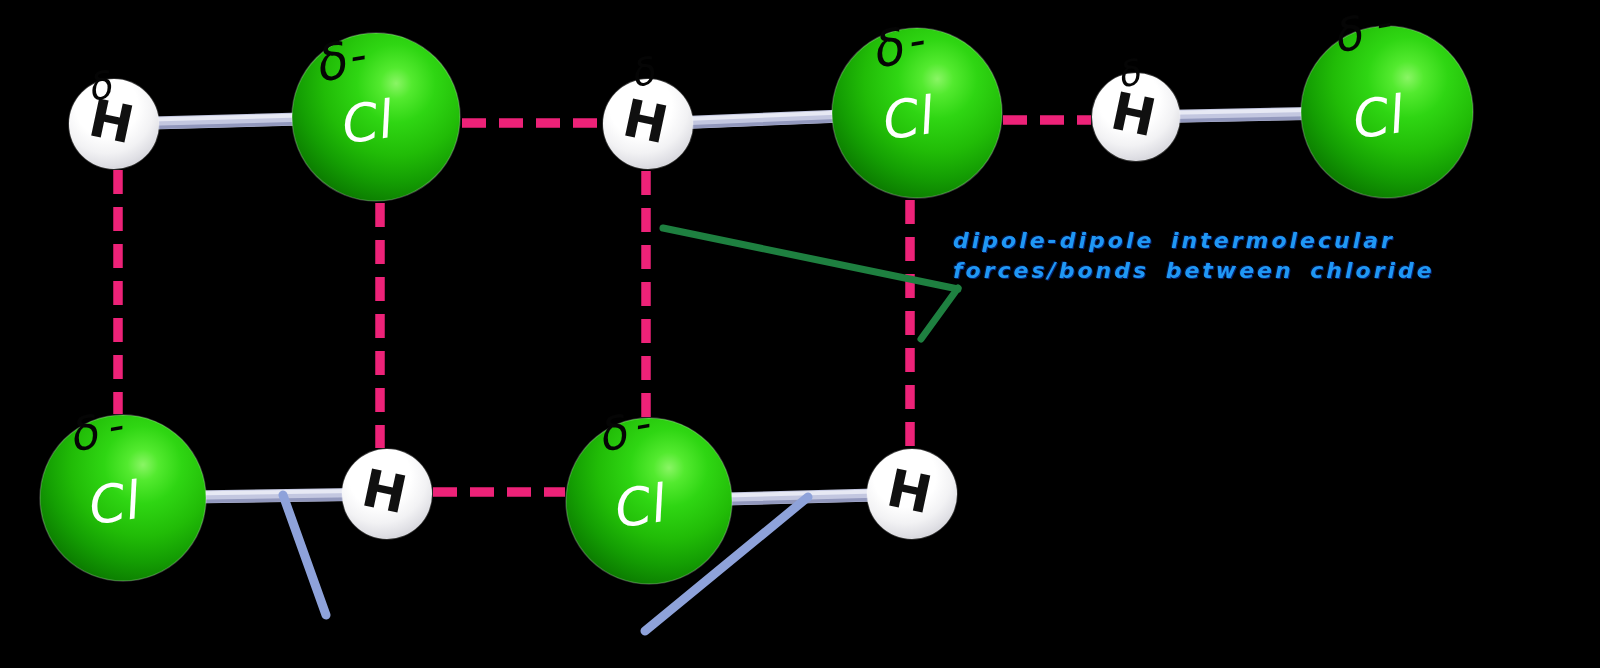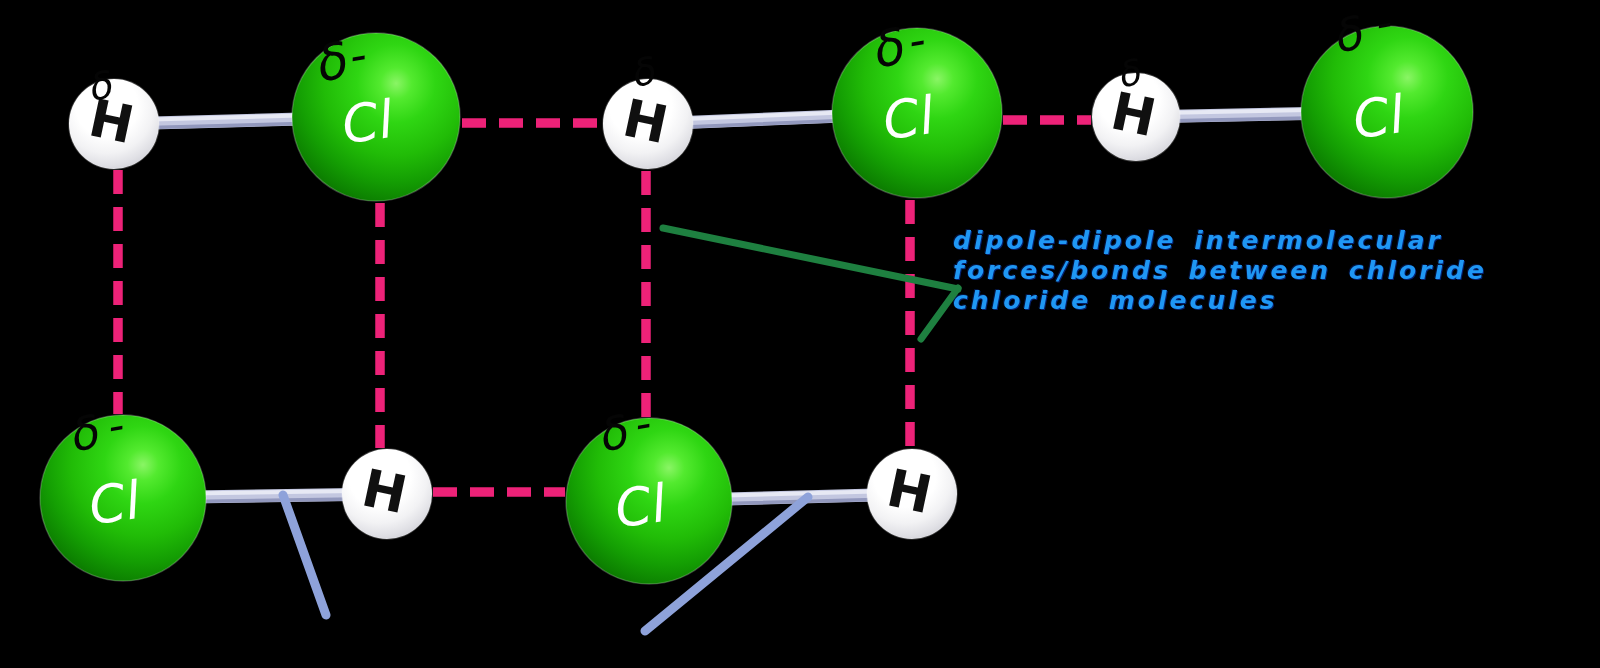--- a/index.html
+++ b/index.html
@@ -29,21 +29,21 @@
   .bond-sh{stroke:var(--bond-sh);stroke-width:3.5;stroke-linecap:round;opacity:.9;}
   .sphere{stroke:rgba(255,255,255,.22);stroke-width:1.5;}
   .lbl-cl{fill:var(--label-cl);font:italic 52px "DejaVu Sans",sans-serif;text-anchor:middle;dominant-baseline:central;}
   .lbl-h{fill:var(--label-h);font-weight:bold;font-size:52px;font-family:"DejaVu Sans",sans-serif;text-anchor:middle;dominant-baseline:central;}
   .charge{fill:var(--charge);font-style:italic;font-family:"DejaVu Sans",sans-serif;text-anchor:middle;dominant-baseline:central;}
   .ptr-green{stroke:var(--ptr-green);stroke-width:7;stroke-linecap:round;}
   .ptr-blue{stroke:var(--ptr-blue);stroke-width:9;stroke-linecap:round;}
   .caption{
     position:absolute;left:953px;top:226px;
     color:var(--caption);
-    font-style:italic;font-weight:bold;font-size:25px;
+    font-style:italic;font-weight:bold;font-size:22px;
     font-family:"DejaVu Sans",sans-serif;
     letter-spacing:3px;word-spacing:6px;line-height:30px;white-space:nowrap;
     text-shadow:1px 1px 0 rgba(10,60,200,0.55),-1px -1px 0 rgba(10,60,200,0.30);
   }
 </style>
 </head>
 <body>
 
 <div class="stage">
   <svg id="diagram" width="1600" height="668" viewBox="0 0 1600 668">
@@ -123,15 +123,14 @@
       <text x="643" y="423" class="charge" font-size="44" transform="rotate(-10 643 423)">-</text>
       <line x1="663" y1="228" x2="958" y2="289" class="ptr-green"></line>
       <line x1="958" y1="288" x2="921" y2="339" class="ptr-green"></line>
       <line x1="283" y1="495" x2="326" y2="615" class="ptr-blue"></line>
       <line x1="645" y1="631" x2="808" y2="497" class="ptr-blue"></line>
     </svg>
 
   <div class="caption">
     <div>dipole-dipole intermolecular</div>
     <div>forces/bonds between chloride</div>
-    <div>chloride molecules</div>
   </div>
 </div>
 
 </body></html>

